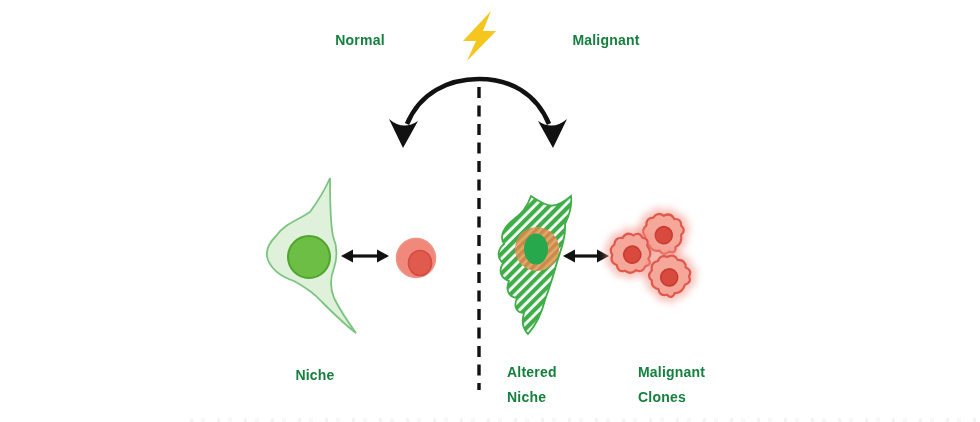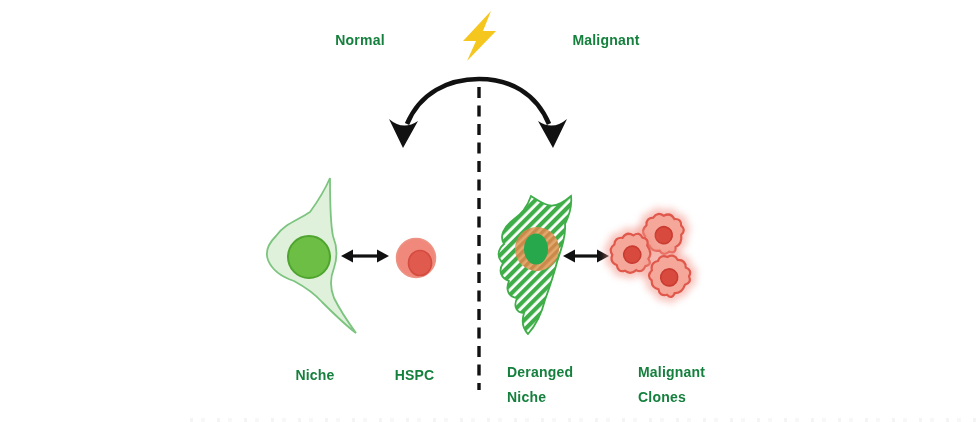--- a/index.html
+++ b/index.html
@@ -125,22 +125,21 @@
       <use href="#maligCell" transform="translate(669,276) rotate(38)"></use>
     </g>
   </svg>
 
   <div class="lbl center" style="left:300px; top:32px; width:120px;">Normal</div>
 
   <div class="lbl center" style="left:542px; top:32px; width:128px;">Malignant</div>
 
   <div class="lbl center" style="left:270px; top:367px; width:90px;">Niche</div>
 
-  <div class="lbl center" style="left:372px; top:367px; width:85px;">HSPC</div>
 
-  <div class="lbl two-line" style="left:507px; top:360px; width:95px;">Deranged
+  <div class="lbl two-line" style="left:507px; top:360px; width:95px;">Altered
 Niche</div>
 
   <div class="lbl two-line" style="left:614px; top:360px; width:110px;margin-left:24px;">Malignant
 Clones</div>
 
   <div class="cropped-strip"></div>
 </div>
 
 </body></html>

